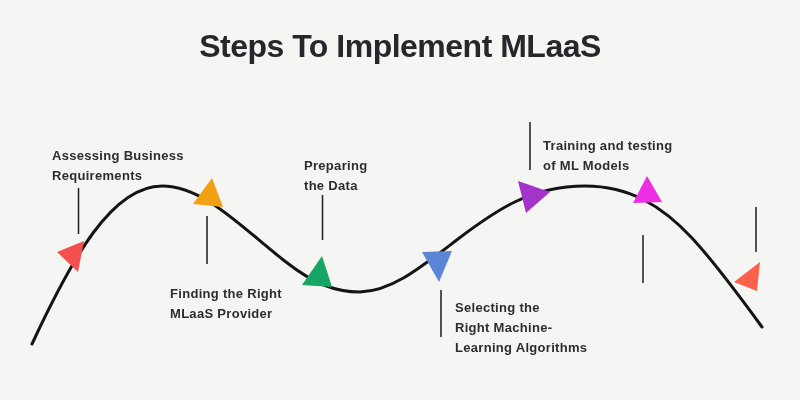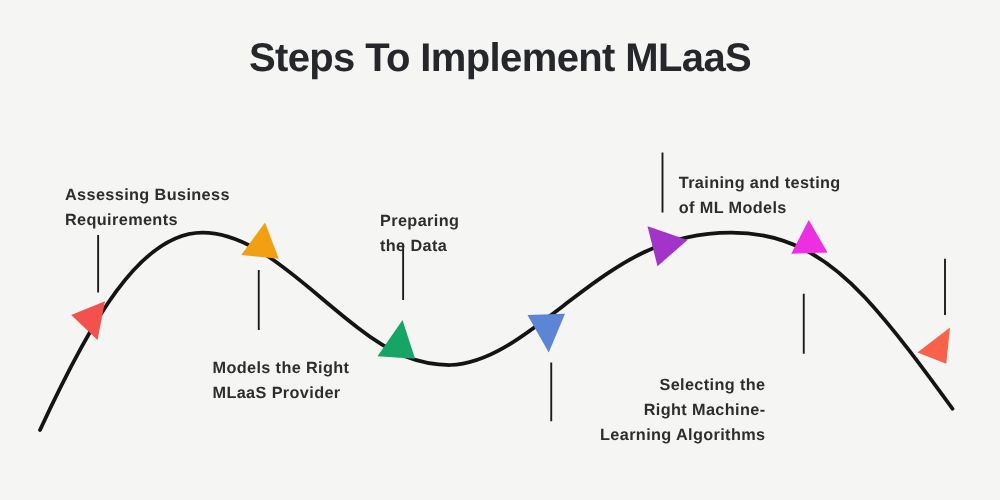--- a/index.html
+++ b/index.html
@@ -33,22 +33,22 @@
     position: absolute;
     font-size: 13px;
     font-weight: 600;
     letter-spacing: 0.3px;
     line-height: 20px;
     color: #2d2d2d;
     white-space: pre-line;
   }
   .lbl-assessing  { left: 52px;  top: 146px; }
   .lbl-finding    { left: 170px; top: 284px; }
-  .lbl-preparing  { left: 304px; top: 156px; margin-top: 11px; }
-  .lbl-selecting  { left: 480px; top: 298px; text-align: right; }
+  .lbl-preparing  { left: 304px; top: 156px; }
+  .lbl-selecting  { left: 455px; top: 298px; }
   .lbl-training   { left: 543px; top: 112px; margin-top: 24px; }
   .lbl-deployment { left: 627px; top: 287px; }
   .lbl-monitoring { left: 714px; top: 164px; }
 </style>
 </head>
 <body>
 
 <div class="stage">
 
   <div class="title">Steps To Implement MLaaS</div>
@@ -76,21 +76,21 @@
     <polygon points="212,178 193,204 223,207" fill="#f2a011"></polygon>
     <polygon points="322,256 302,285 332,287" fill="#16a565"></polygon>
     <polygon points="422,252 452,251 439,282" fill="#5c85d6"></polygon>
     <polygon points="518,181 550,192 526,213" fill="#a334ca"></polygon>
     <polygon points="647,176 633,203 662,202" fill="#ee2ee2"></polygon>
     <polygon points="734,282 760,262 757,291" fill="#f8614a"></polygon>
   </svg>
 
   <div class="step-label lbl-assessing">Assessing Business
 Requirements</div>
-  <div class="step-label lbl-finding">Models the Right
+  <div class="step-label lbl-finding">Finding the Right
 MLaaS Provider</div>
   <div class="step-label lbl-preparing">Preparing
 the Data</div>
   <div class="step-label lbl-selecting">Selecting the
 Right Machine-
 Learning Algorithms</div>
   <div class="step-label lbl-training">Training and testing
 of ML Models</div>
 
 </div>

